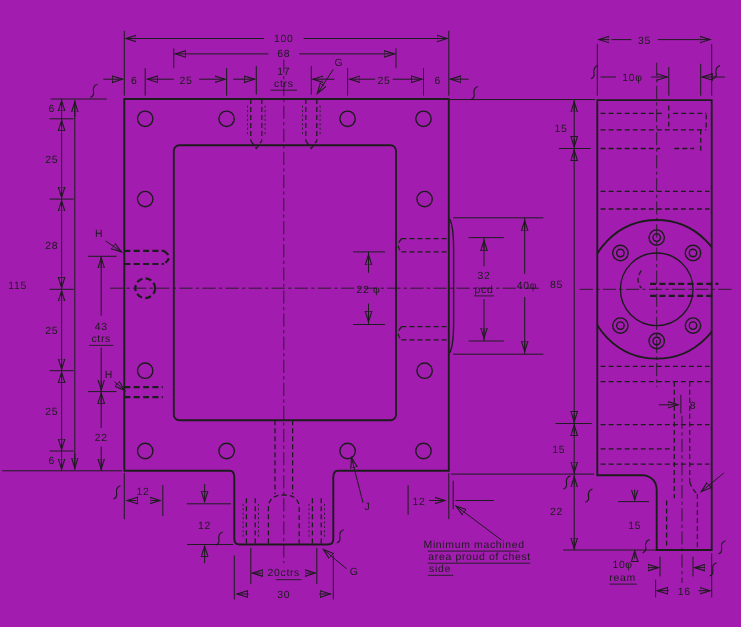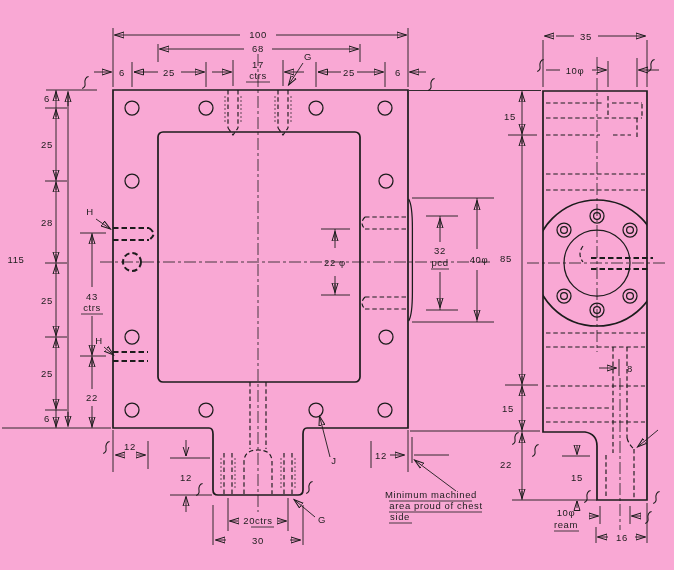--- a/index.html
+++ b/index.html
@@ -1,16 +1,16 @@
 <!DOCTYPE html>
 <html><head>
 <meta charset="utf-8">
 <style>
   html,body{margin:0;padding:0;background:#ffffff;}
-  .sheet{width:674px;height:570px;background:#f9a8d4;position:relative;overflow:hidden;}
+  .sheet{width:674px;height:570px;background:#a21caf;position:relative;overflow:hidden;}
   svg{display:block;font-family:"Liberation Sans",sans-serif;}
   svg line, svg path, svg circle, svg rect, svg use{fill:none;stroke:#1c1c1c;}
   svg text{fill:#1c1c1c;stroke:none;font-size:9.5px;text-anchor:middle;letter-spacing:.6px;}
   .ol{stroke-width:1.7;}               
   .md{stroke-width:1.25;}              
   .thin{stroke-width:.9;}              
   .hid{stroke-width:1.15;stroke-dasharray:4.5 2.8;}  
   .hid2{stroke-width:.7;stroke-dasharray:2 2;}       
   .hvy{stroke-width:2;stroke-dasharray:5.5 3;}       
   .cl{stroke-width:.8;stroke-dasharray:12 3 3 3;}    

